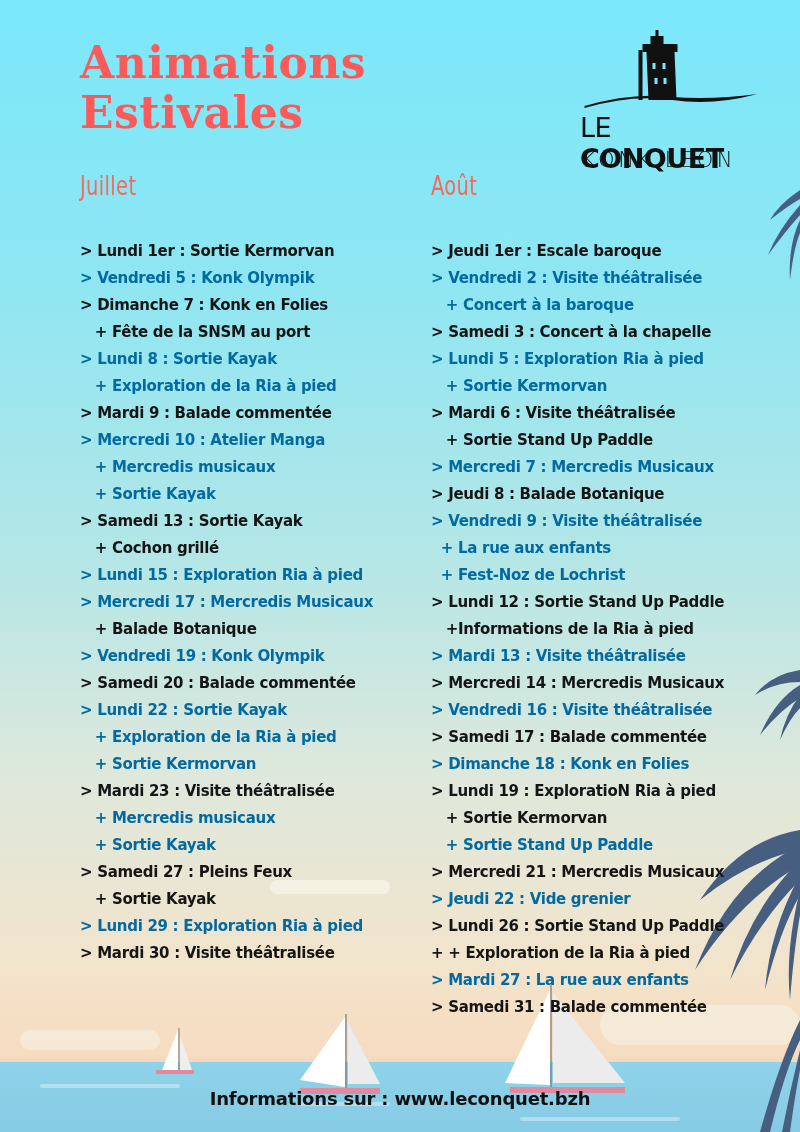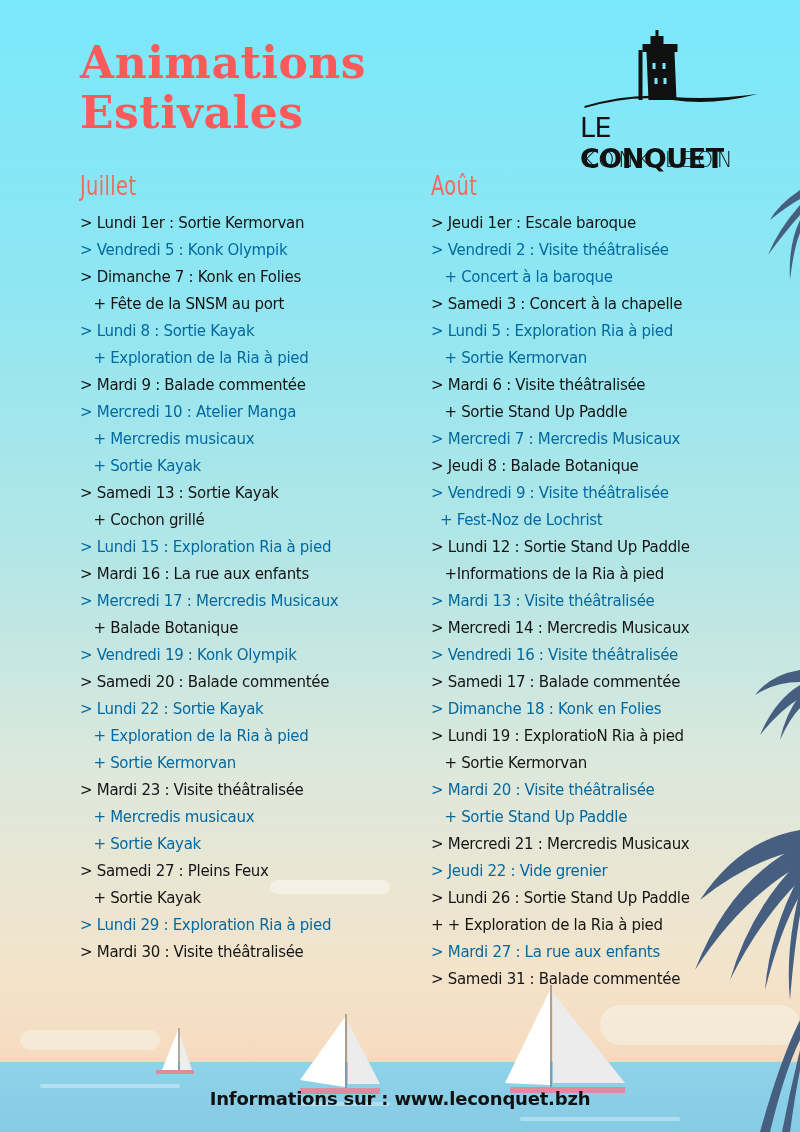--- a/index.html
+++ b/index.html
@@ -33,21 +33,21 @@
   .logo-text2 {
     position: absolute; left: 582px; top: 148px;
     font-family: "DejaVu Sans", sans-serif; font-size: 21px; color: #111; letter-spacing: 3.5px; font-weight: 300;
   }
 
   .month {
     position: absolute; top: 170px;
     font-family: "DejaVu Sans", sans-serif; font-size: 27px; color: #f5685a;
     transform: scaleX(0.72); transform-origin: left top; letter-spacing: 0.5px;
   }
-  .col { position: absolute; top: 210px; }
+  .col { position: absolute; top: 238px; font-weight: bold; }
   .col ul { list-style: none; }
   .col li {
     height: 27px; line-height: 27px; font-size: 15px; white-space: nowrap;
     font-family: "DejaVu Sans", sans-serif; letter-spacing: -0.3px;
   }
   .col li.black { color: #151515; }
   .col li.red { color: #0369a1; }
 
   .footer {
     position: absolute; left: 0; width: 800px; top: 1088px; text-align: center;
@@ -140,21 +140,20 @@
       <li class="black" style="white-space: pre;">   + Fête de la SNSM au port</li>
       <li class="red" style="white-space: pre;">&gt; Lundi 8 : Sortie Kayak</li>
       <li class="red" style="white-space: pre;">   + Exploration de la Ria à pied</li>
       <li class="black" style="white-space: pre;">&gt; Mardi 9 : Balade commentée</li>
       <li class="red" style="white-space: pre;">&gt; Mercredi 10 : Atelier Manga</li>
       <li class="red" style="white-space: pre;">   + Mercredis musicaux</li>
       <li class="red" style="white-space: pre;">   + Sortie Kayak</li>
       <li class="black" style="white-space: pre;">&gt; Samedi 13 : Sortie Kayak</li>
       <li class="black" style="white-space: pre;">   + Cochon grillé</li>
       <li class="red" style="white-space: pre;">&gt; Lundi 15 : Exploration Ria à pied</li>
-      <li class="black" style="white-space: pre;">&gt; Mardi 16 : La rue aux enfants</li>
       <li class="red" style="white-space: pre;">&gt; Mercredi 17 : Mercredis Musicaux</li>
       <li class="black" style="white-space: pre;">   + Balade Botanique</li>
       <li class="red" style="white-space: pre;">&gt; Vendredi 19 : Konk Olympik</li>
       <li class="black" style="white-space: pre;">&gt; Samedi 20 : Balade commentée</li>
       <li class="red" style="white-space: pre;">&gt; Lundi 22 : Sortie Kayak</li>
       <li class="red" style="white-space: pre;">   + Exploration de la Ria à pied</li>
       <li class="red" style="white-space: pre;">   + Sortie Kermorvan</li>
       <li class="black" style="white-space: pre;">&gt; Mardi 23 : Visite théâtralisée</li>
       <li class="red" style="white-space: pre;">   + Mercredis musicaux</li>
       <li class="red" style="white-space: pre;">   + Sortie Kayak</li>
@@ -170,31 +169,31 @@
       <li class="red" style="white-space: pre;">&gt; Vendredi 2 : Visite théâtralisée</li>
       <li class="red" style="white-space: pre;">   + Concert à la baroque</li>
       <li class="black" style="white-space: pre;">&gt; Samedi 3 : Concert à la chapelle</li>
       <li class="red" style="white-space: pre;">&gt; Lundi 5 : Exploration Ria à pied</li>
       <li class="red" style="white-space: pre;">   + Sortie Kermorvan</li>
       <li class="black" style="white-space: pre;">&gt; Mardi 6 : Visite théâtralisée</li>
       <li class="black" style="white-space: pre;">   + Sortie Stand Up Paddle</li>
       <li class="red" style="white-space: pre;">&gt; Mercredi 7 : Mercredis Musicaux</li>
       <li class="black" style="white-space: pre;">&gt; Jeudi 8 : Balade Botanique</li>
       <li class="red" style="white-space: pre;">&gt; Vendredi 9 : Visite théâtralisée</li>
+      <li class="red" style="white-space: pre;">  + La rue aux enfants</li>
       <li class="red" style="white-space: pre;">  + Fest-Noz de Lochrist</li>
       <li class="black" style="white-space: pre;">&gt; Lundi 12 : Sortie Stand Up Paddle</li>
       <li class="black" style="white-space: pre;">   +Informations de la Ria à pied</li>
       <li class="red" style="white-space: pre;">&gt; Mardi 13 : Visite théâtralisée</li>
       <li class="black" style="white-space: pre;">&gt; Mercredi 14 : Mercredis Musicaux</li>
       <li class="red" style="white-space: pre;">&gt; Vendredi 16 : Visite théâtralisée</li>
       <li class="black" style="white-space: pre;">&gt; Samedi 17 : Balade commentée</li>
       <li class="red" style="white-space: pre;">&gt; Dimanche 18 : Konk en Folies</li>
       <li class="black" style="white-space: pre;">&gt; Lundi 19 : ExploratioN Ria à pied</li>
       <li class="black" style="white-space: pre;">   + Sortie Kermorvan</li>
-      <li class="red" style="white-space: pre;">&gt; Mardi 20 : Visite théâtralisée</li>
       <li class="red" style="white-space: pre;">   + Sortie Stand Up Paddle</li>
       <li class="black" style="white-space: pre;">&gt; Mercredi 21 : Mercredis Musicaux</li>
       <li class="red" style="white-space: pre;">&gt; Jeudi 22 : Vide grenier</li>
       <li class="black" style="white-space: pre;">&gt; Lundi 26 : Sortie Stand Up Paddle</li>
       <li class="black" style="white-space: pre;">+ + Exploration de la Ria à pied</li>
       <li class="red" style="white-space: pre;">&gt; Mardi 27 : La rue aux enfants</li>
       <li class="black" style="white-space: pre;">&gt; Samedi 31 : Balade commentée</li>
     </ul>
 </div>
 

